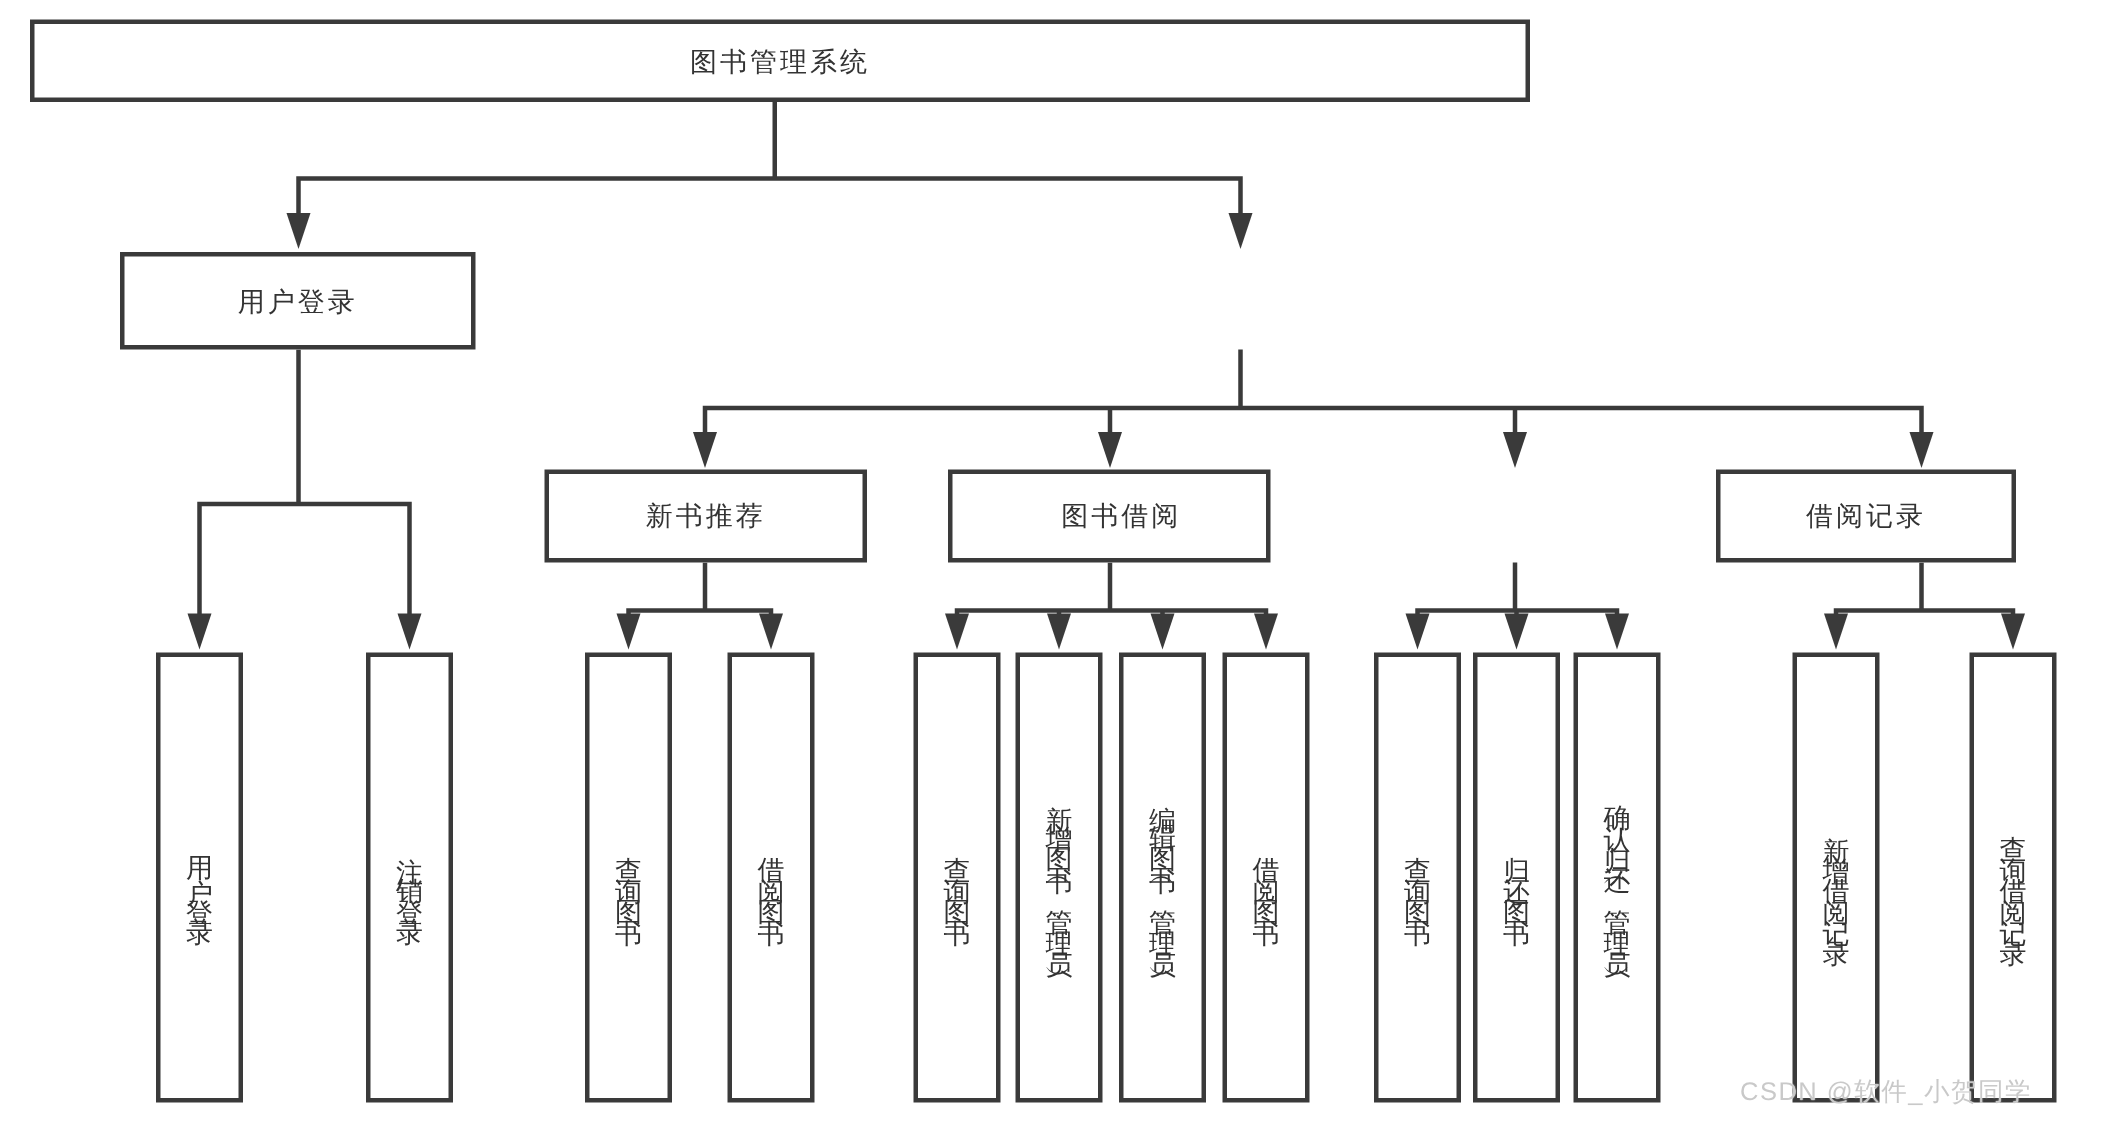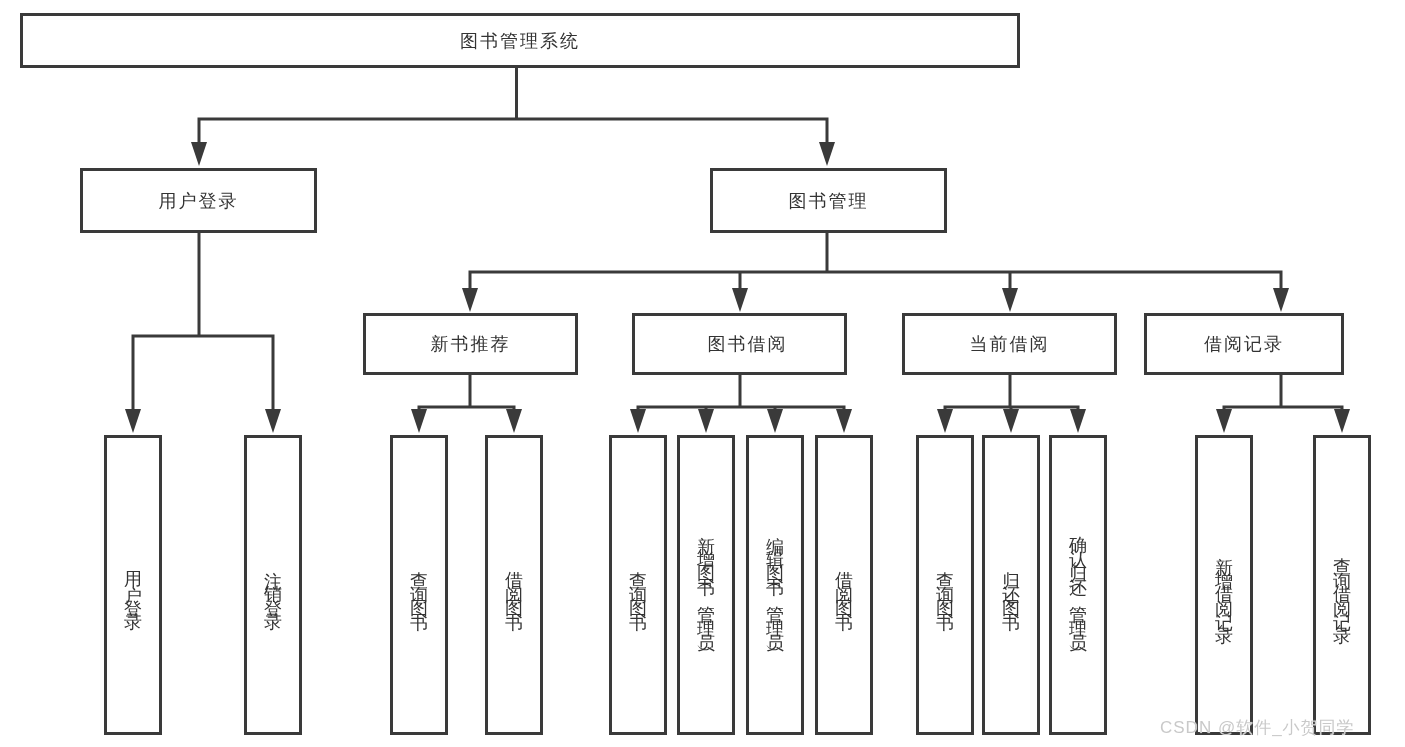--- a/index.html
+++ b/index.html
@@ -100,25 +100,23 @@
       <polygon points="1070,409 1086,409 1078,433"></polygon>
 
       <polygon points="1216,409 1232,409 1224,433"></polygon>
       <polygon points="1334,409 1350,409 1342,433"></polygon>
     </g>
   </svg>
 
   <div class="node" style="left:20px; top:13px; width:1000px; height:55px;">图书管理系统</div>
 
   <div class="node" style="left:80px; top:168px; width:237px; height:65px;">用户登录</div>
-  <div class="node" style="left:710px; top:168px; width:237px; height:65px;">图书管理</div>
 
   <div class="node" style="left:363px; top:313px; width:215px; height:62px;">新书推荐</div>
   <div class="node" style="left:632px; top:313px; width:215px; height:62px;padding-left:16px;">图书借阅</div>
-  <div class="node" style="left:902px; top:313px; width:215px; height:62px;">当前借阅</div>
   <div class="node" style="left:1144px; top:313px; width:200px; height:62px;">借阅记录</div>
 
   <div class="node v-node" style="left:104px; top:435px; width:58px; height:300px;">用户登录</div>
   <div class="node v-node" style="left:244px; top:435px; width:58px; height:300px;">注销登录</div>
 
   <div class="node v-node" style="left:390px; top:435px; width:58px; height:300px;">查询图书</div>
   <div class="node v-node" style="left:485px; top:435px; width:58px; height:300px;">借阅图书</div>
 
   <div class="node v-node" style="left:609px; top:435px; width:58px; height:300px;">查询图书</div>
   <div class="node v-node" style="left:677px; top:435px; width:58px; height:300px;">新增图书（管理员）</div>

